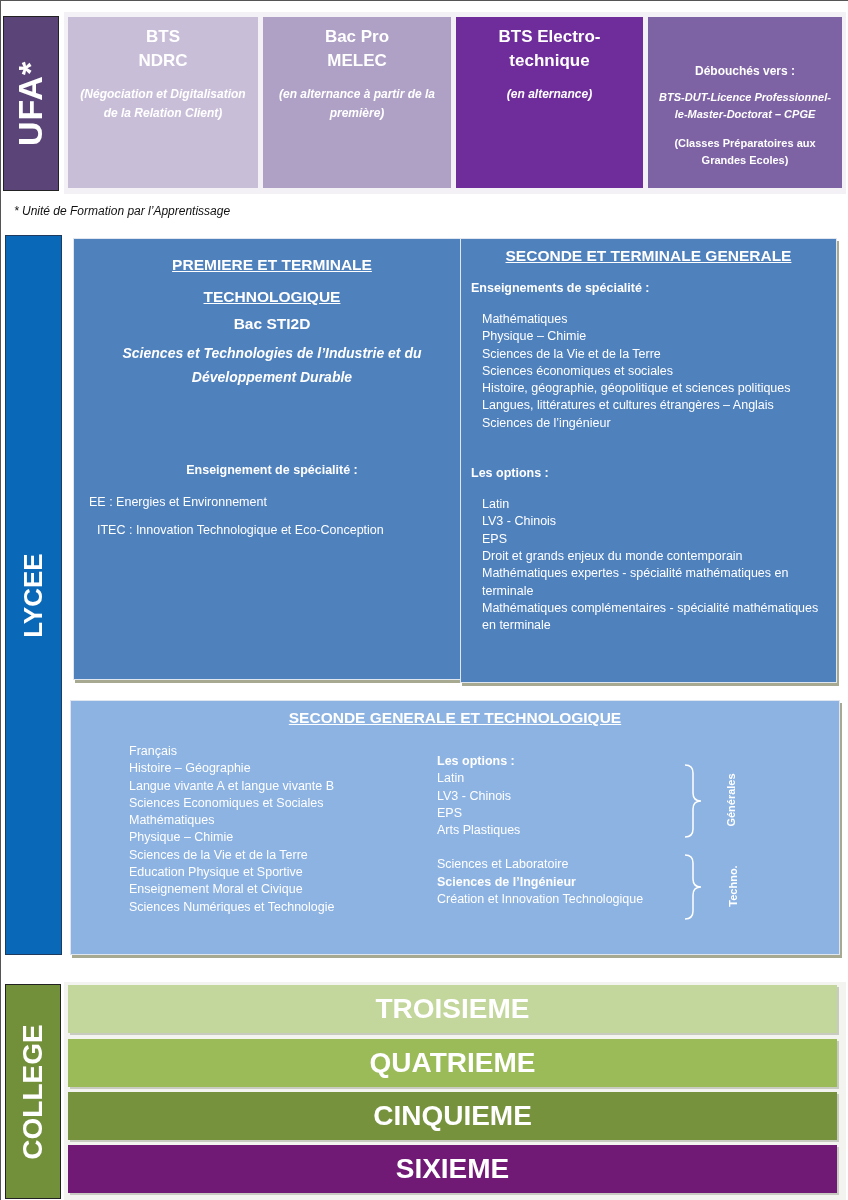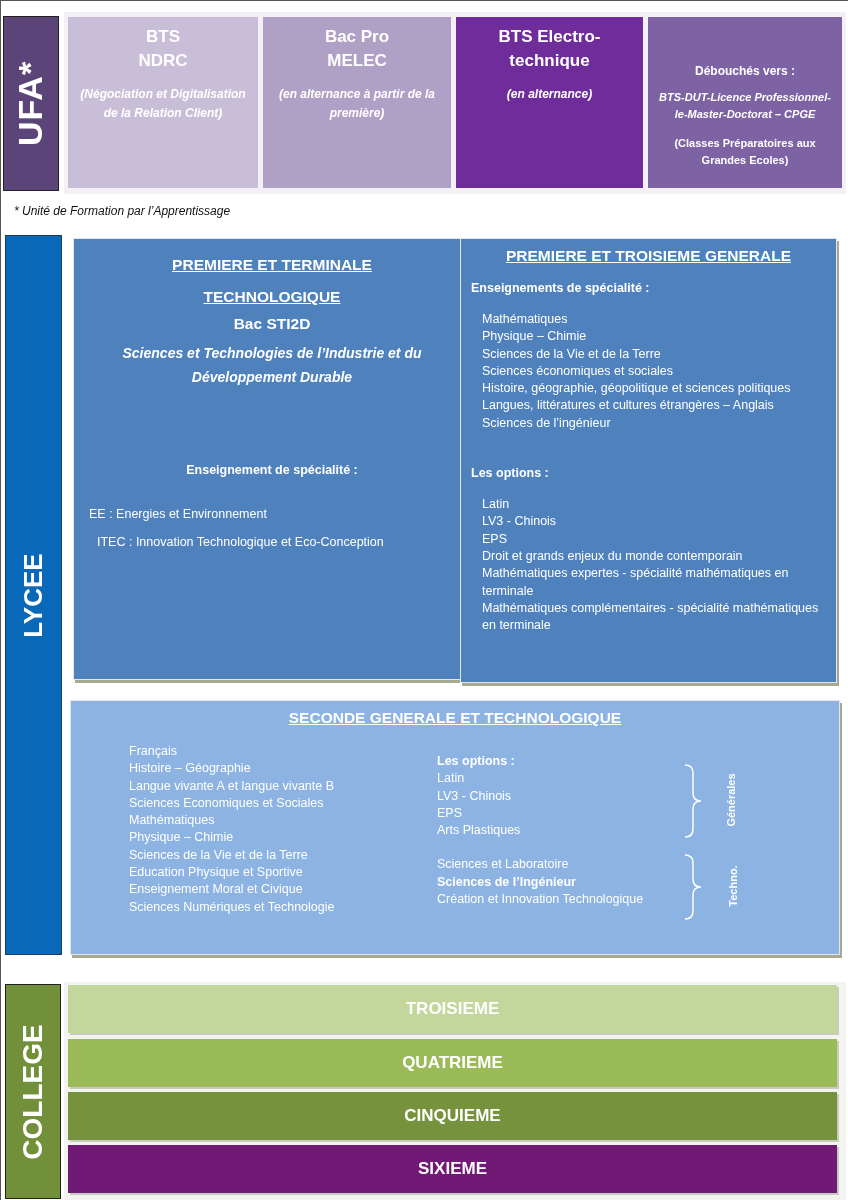--- a/index.html
+++ b/index.html
@@ -36,21 +36,21 @@
   .card { position: absolute; background: #4f81bd; border: 1px solid #dfe6ef; box-shadow: 2px 3px 0 #a7a990; }
   .card-techno { left: 73px; top: 238px; width: 398px; height: 442px; }
   .card-gen { left: 460px; top: 238px; width: 377px; height: 445px; }
   .card-seconde { left: 70px; top: 700px; width: 770px; height: 255px; background: #8db3e2; }
 
   .u-title { text-decoration: underline; font-weight: bold; text-align: center; }
   .card-techno .t1 { font-size: 15.5px; line-height: 32px; margin-top: 10px; }
   .card-techno .bac { font-size: 15.5px; font-weight: bold; text-align: center; margin-top: 2px; }
   .card-techno .desc { font-size: 14px; font-style: italic; font-weight: bold; text-align: center; line-height: 24px; margin-top: 8px; }
   .card-techno .spec-head { font-size: 12.5px; font-weight: bold; text-align: center; margin-top: 74px; }
-  .card-techno .spec-item { font-size: 12.5px; padding-left: 15px; margin-top: 30px; }
+  .card-techno .spec-item { font-size: 12.5px; padding-left: 15px; margin-top: 18px; }
   .card-techno .spec-item + .spec-item { margin-top: 14px; padding-left: 23px; }
 
   .card-gen .t1 { font-size: 15.5px; margin-top: 8px; }
   .card-gen .sub-head { font-size: 12.5px; font-weight: bold; padding-left: 10px; margin-top: 16px; }
   .card-gen ul { list-style: none; padding-left: 21px; font-size: 12.5px; line-height: 17.3px; }
   .card-gen .spec-list { margin-top: 16px; }
   .card-gen .opt-head { margin-top: 34px; }
   .card-gen .opt-list { margin-top: 16px; padding-right: 12px; }
 
   .card-seconde .t1 { font-size: 15.5px; margin-top: 8px; }
@@ -60,21 +60,21 @@
   .sec-right .gap { height: 17px; }
   .brace { position: absolute; width: 20px; }
   .brace-gen { left: 612px; top: 62px; height: 76px; }
   .brace-tech { left: 612px; top: 152px; height: 68px; }
   .vlabel { position: absolute; font-size: 11px; font-weight: bold; transform: rotate(-90deg); white-space: nowrap; transform-origin: center; }
   .vlabel-gen { left: 633px; top: 93px; }
   .vlabel-tech { left: 641px; top: 179px; }
 
   
   .col-bg { position: absolute; left: 64px; top: 982px; width: 782px; height: 218px; background: #f3f4f0; }
-  .col-row { position: absolute; left: 68px; width: 769px; height: 48px; display: flex; align-items: center; justify-content: center; font-size: 17px; font-weight: bold; color: #fff; box-shadow: 2px 2px 0 #c8ccc0; }
+  .col-row { position: absolute; left: 68px; width: 769px; height: 48px; display: flex; align-items: center; justify-content: center; font-size: 28px; font-weight: bold; color: #fff; box-shadow: 2px 2px 0 #c8ccc0; }
   .col-3 { top: 985px; background: #c3d69b; }
   .col-4 { top: 1039px; background: #9bbb59; }
   .col-5 { top: 1092px; background: #76923c; }
   .col-6 { top: 1145px; background: #701a75; }
 </style>
 </head>
 <body>
 
 <div class="frame"></div>
 
@@ -116,21 +116,21 @@
     <div>TECHNOLOGIQUE</div>
   </div>
   <div class="bac">Bac STI2D</div>
   <div class="desc" style="padding:0 40px;">Sciences et Technologies de l’Industrie et du Développement Durable</div>
   <div class="spec-head">Enseignement de spécialité :</div>
   <div class="spec-item">EE : Energies et Environnement</div>
   <div class="spec-item">ITEC : Innovation Technologique  et  Eco-Conception</div>
 </div>
 
 <div class="card card-gen">
-  <div class="u-title t1">PREMIERE ET TROISIEME GENERALE</div>
+  <div class="u-title t1">SECONDE ET TERMINALE GENERALE</div>
   <div class="sub-head">Enseignements de spécialité :</div>
   <ul class="spec-list">
     <li>Mathématiques</li>
     <li>Physique – Chimie</li>
     <li>Sciences de la Vie et de la Terre</li>
     <li>Sciences économiques et sociales</li>
     <li>Histoire, géographie, géopolitique et sciences politiques</li>
     <li>Langues, littératures et cultures étrangères – Anglais</li>
     <li>Sciences de l’ingénieur</li>
   </ul>

